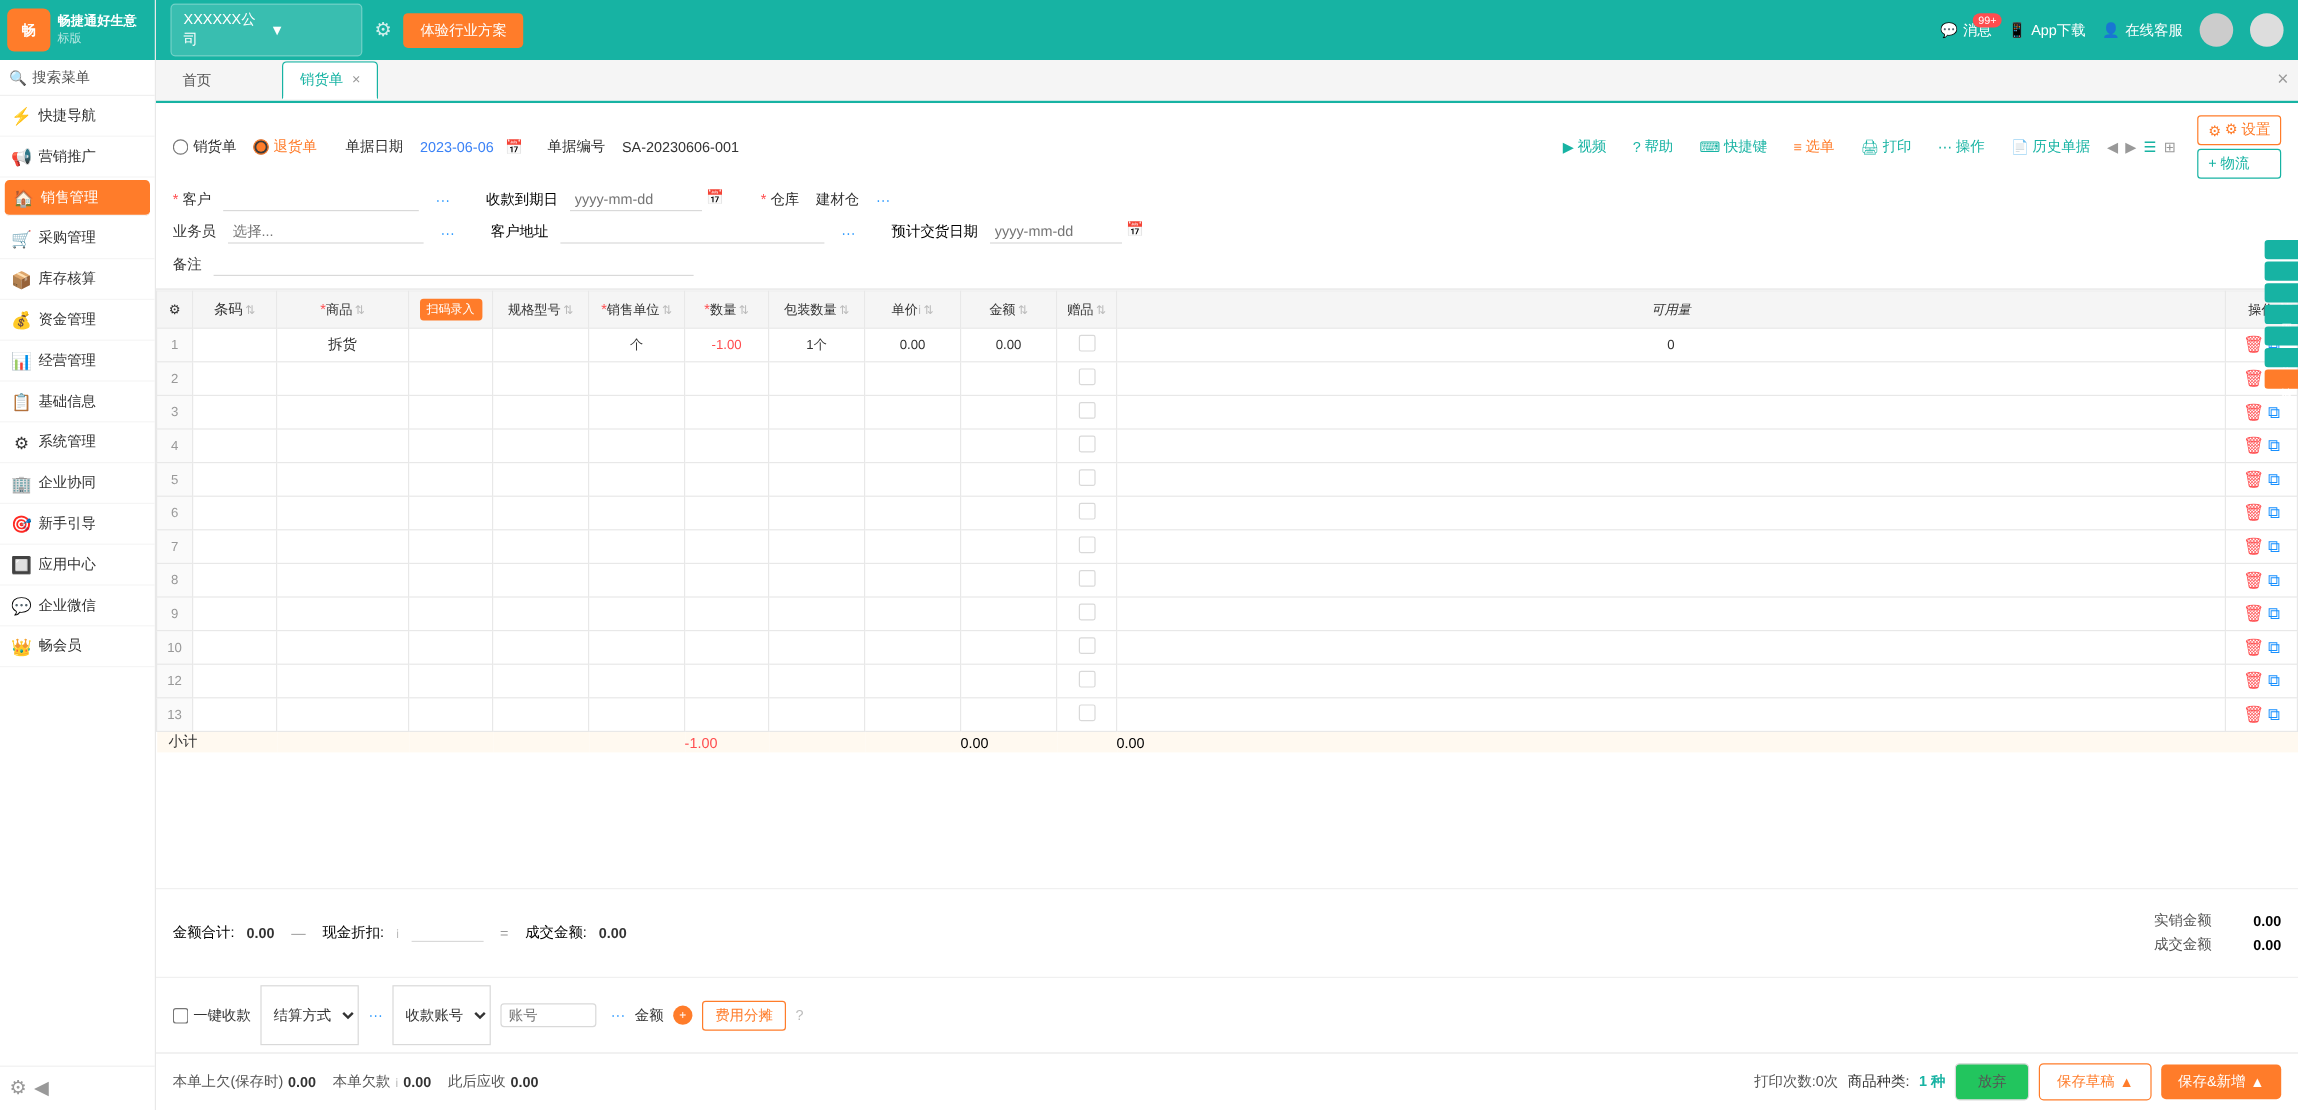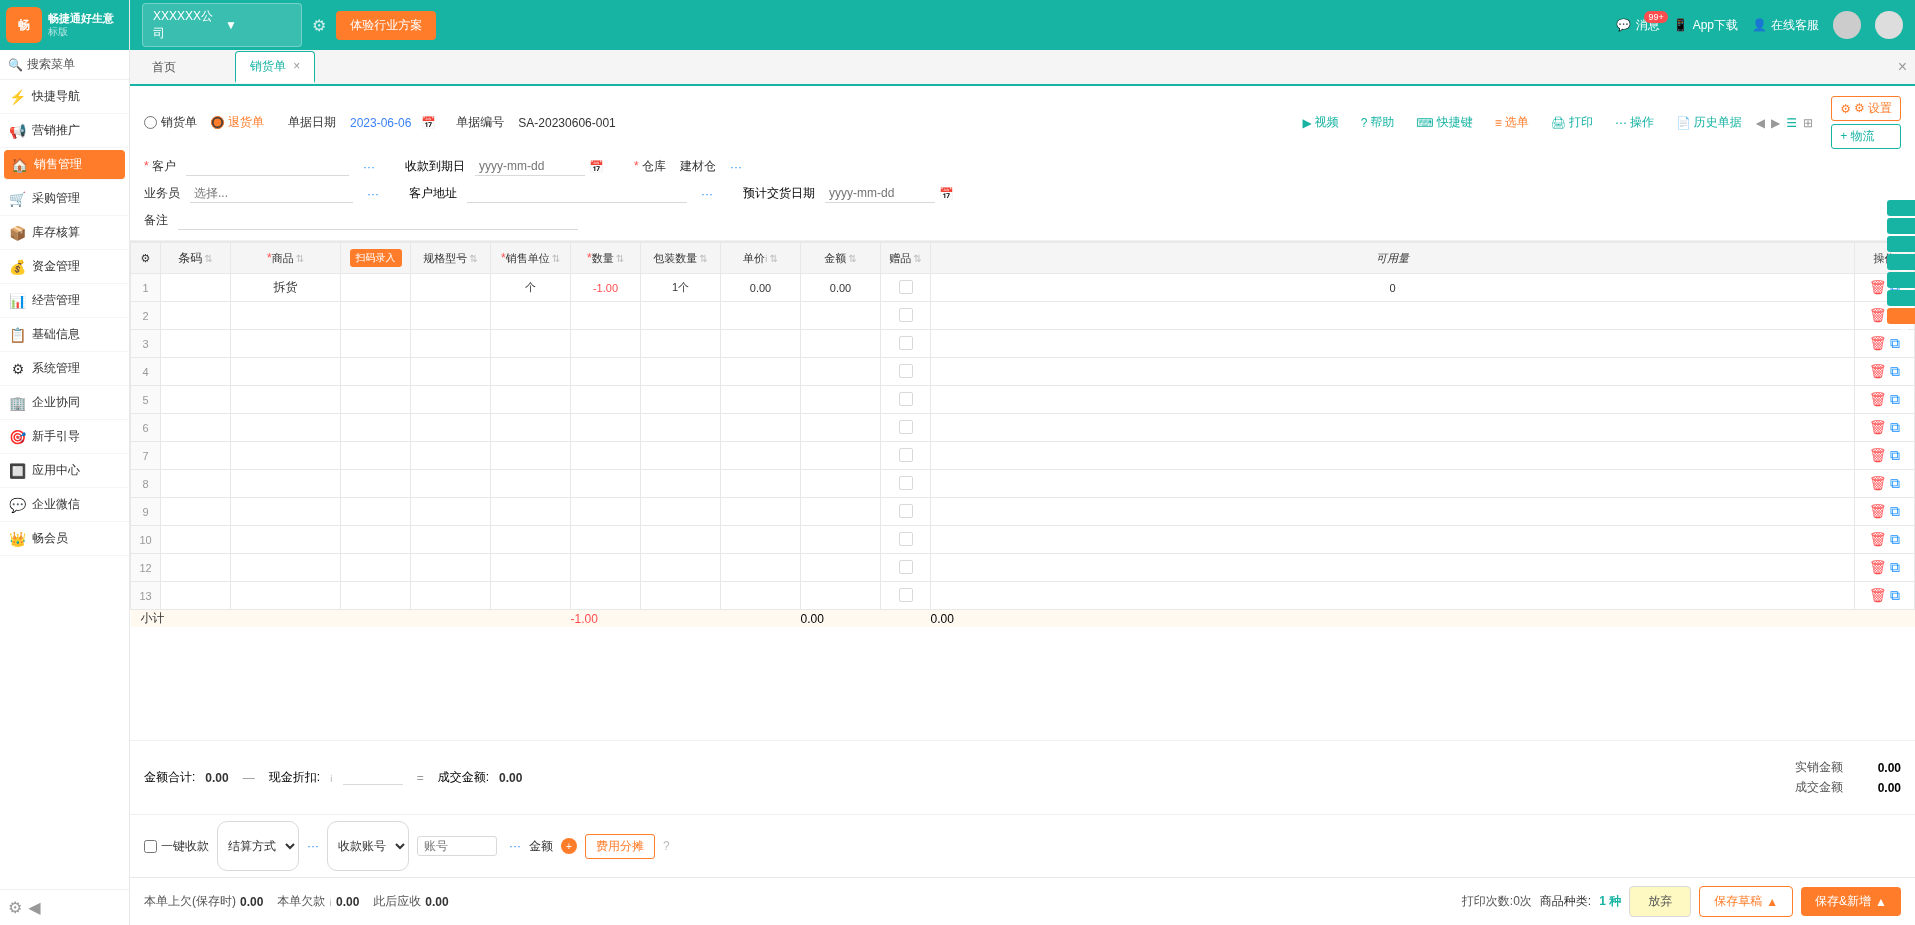--- a/index.html
+++ b/index.html
@@ -53,21 +53,21 @@
     .radio-group { display: flex; gap: 14px; align-items: center; }
     .radio-item { display: flex; align-items: center; gap: 4px; cursor: pointer; color: #333; }
     .radio-item input[type="radio"] { accent-color: #ff7c2a; }
     .radio-item.active { color: #ff7c2a; }
 
     .field-label { color: #333; white-space: nowrap; }
     .field-label.required::before { content: '* '; color: #ff4d4f; }
     .field-input { border: none; border-bottom: 1px solid #d9d9d9; padding: 2px 4px; min-width: 120px; color: #333; outline: none; background: transparent; }
     .field-dots { color: #1890ff; cursor: pointer; margin-left: 4px; }
 
-    .date-field { display: flex; align-items: center; gap: 4px; }
+    .date-field { display: flex; gap: 4px; }
     .date-field input { border: none; border-bottom: 1px solid #d9d9d9; padding: 2px 4px; color: #bbb; background: transparent; outline: none; width: 110px; }
 
     .header-actions { margin-left: auto; display: flex; align-items: center; gap: 6px; flex-wrap: nowrap; }
     .action-btn { display: flex; align-items: center; gap: 3px; padding: 4px 8px; border: none; background: none; color: #17b3a3; cursor: pointer; font-size: 11px; }
     .set-btn { background: #fff; border: 1px solid #ff7c2a; color: #ff7c2a; padding: 3px 8px; border-radius: 3px; cursor: pointer; font-size: 11px; display: flex; align-items: center; gap: 3px; }
     .logistics-btn { background: #fff; border: 1px solid #17b3a3; color: #17b3a3; padding: 3px 8px; border-radius: 3px; cursor: pointer; font-size: 11px; display: flex; align-items: center; gap: 3px; }
 
     
     .table-container { flex: 1; overflow: auto; border-top: 1px solid #e8e8e8; }
     table { width: 100%; border-collapse: collapse; table-layout: fixed; }
@@ -85,31 +85,31 @@
     .subtotal-row td { background: #fff9f0; font-weight: normal; }
 
     
     .footer-summary { padding: 18px 14px; background: #fff; border-top: 1px solid #f0f0f0; display: flex; align-items: center; gap: 10px; flex-shrink: 0; }
     .footer-summary .dash { color: #999; margin: 0 4px; }
     .equal-sign { color: #999; margin: 0 4px; }
 
     
     .payment-row { padding: 6px 14px; background: #fff; border-top: 1px solid #f0f0f0; display: flex; align-items: center; gap: 8px; flex-shrink: 0; flex-wrap: wrap; }
     .checkbox-item { display: flex; align-items: center; gap: 4px; color: #333; cursor: pointer; }
-    .select-mini { border: 1px solid #d9d9d9; border-radius: 10px; padding: 16px 6px; background: #fff; color: #333; min-width: 80px; }
+    .select-mini { border: 1px solid #d9d9d9; border-radius: 0; padding: 16px 6px; background: #fff; color: #333; min-width: 80px; }
     .add-btn { background: #ff7c2a; color: #fff; border: none; border-radius: 50%; width: 16px; height: 16px; cursor: pointer; font-size: 10px; display: flex; align-items: center; justify-content: center; }
     .expense-btn { background: #fff; border: 1px solid #ff7c2a; color: #ff7c2a; padding: 3px 10px; border-radius: 3px; cursor: pointer; }
     .help-icon { color: #bbb; cursor: pointer; }
 
     
     .bottom-bar { background: #fff; border-top: 1px solid #e8e8e8; padding: 8px 14px; display: flex; align-items: center; gap: 14px; flex-shrink: 0; }
     .bottom-bar .info-item { color: #555; display: flex; align-items: center; gap: 4px; }
     .bottom-bar .info-item .val { color: #333; font-weight: bold; }
     .bottom-actions { margin-left: auto; display: flex; align-items: center; gap: 8px; }
-    .btn-abandon { border: 1px solid #d9d9d9; background: #fef9c3; color: #555; padding: 6px 18px; border-radius: 4px; cursor: pointer; }
+    .btn-abandon { border: 1px solid #d9d9d9; background: #22c55e; color: #555; padding: 6px 18px; border-radius: 4px; cursor: pointer; }
     .btn-draft { border: 1px solid #ff7c2a; background: #fff; color: #ff7c2a; padding: 6px 14px; border-radius: 4px; cursor: pointer; display: flex; align-items: center; gap: 4px; }
     .btn-save-new { background: #ff7c2a; color: #fff; border: none; padding: 6px 14px; border-radius: 4px; cursor: pointer; display: flex; align-items: center; gap: 4px; }
     .print-info { color: #555; }
 
     
     .right-floats { position: fixed; right: 0; top: 200px; display: flex; flex-direction: column; gap: 2px; z-index: 100; }
     .float-btn { width: 28px; background: #17b3a3; color: #fff; font-size: 10px; padding: 6px 2px; text-align: center; cursor: pointer; border-radius: 3px 0 0 3px; writing-mode: vertical-rl; line-height: 1.2; }
     .float-btn.orange { background: #ff7c2a; }
 
     .info-icon { color: #bbb; font-size: 10px; cursor: pointer; }

